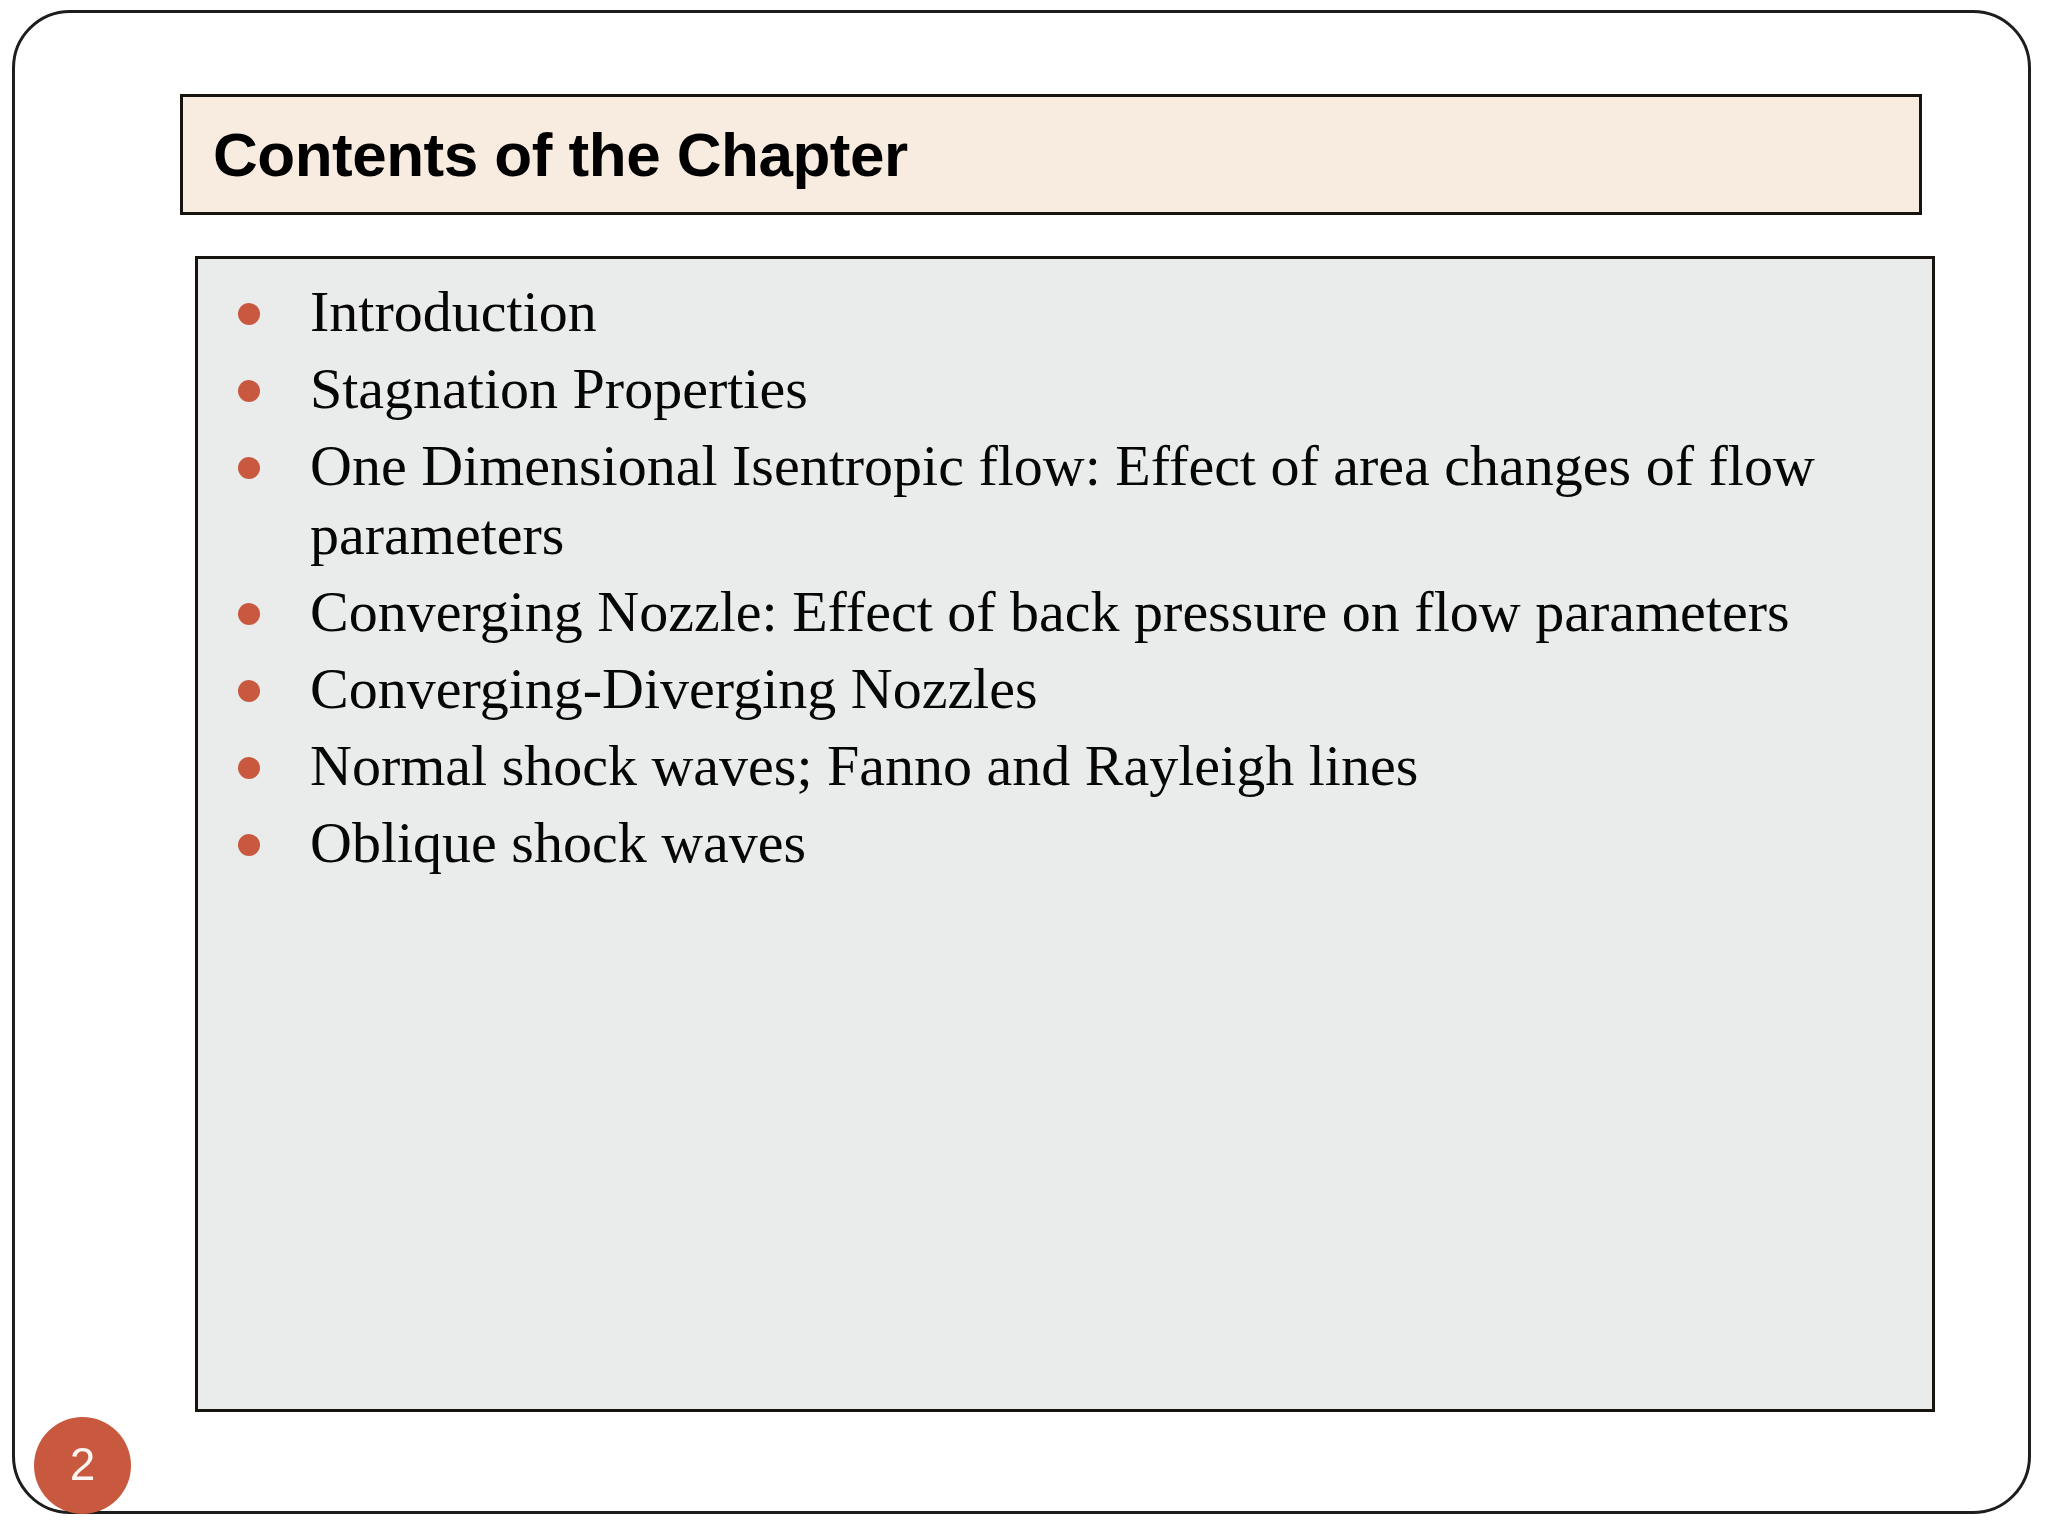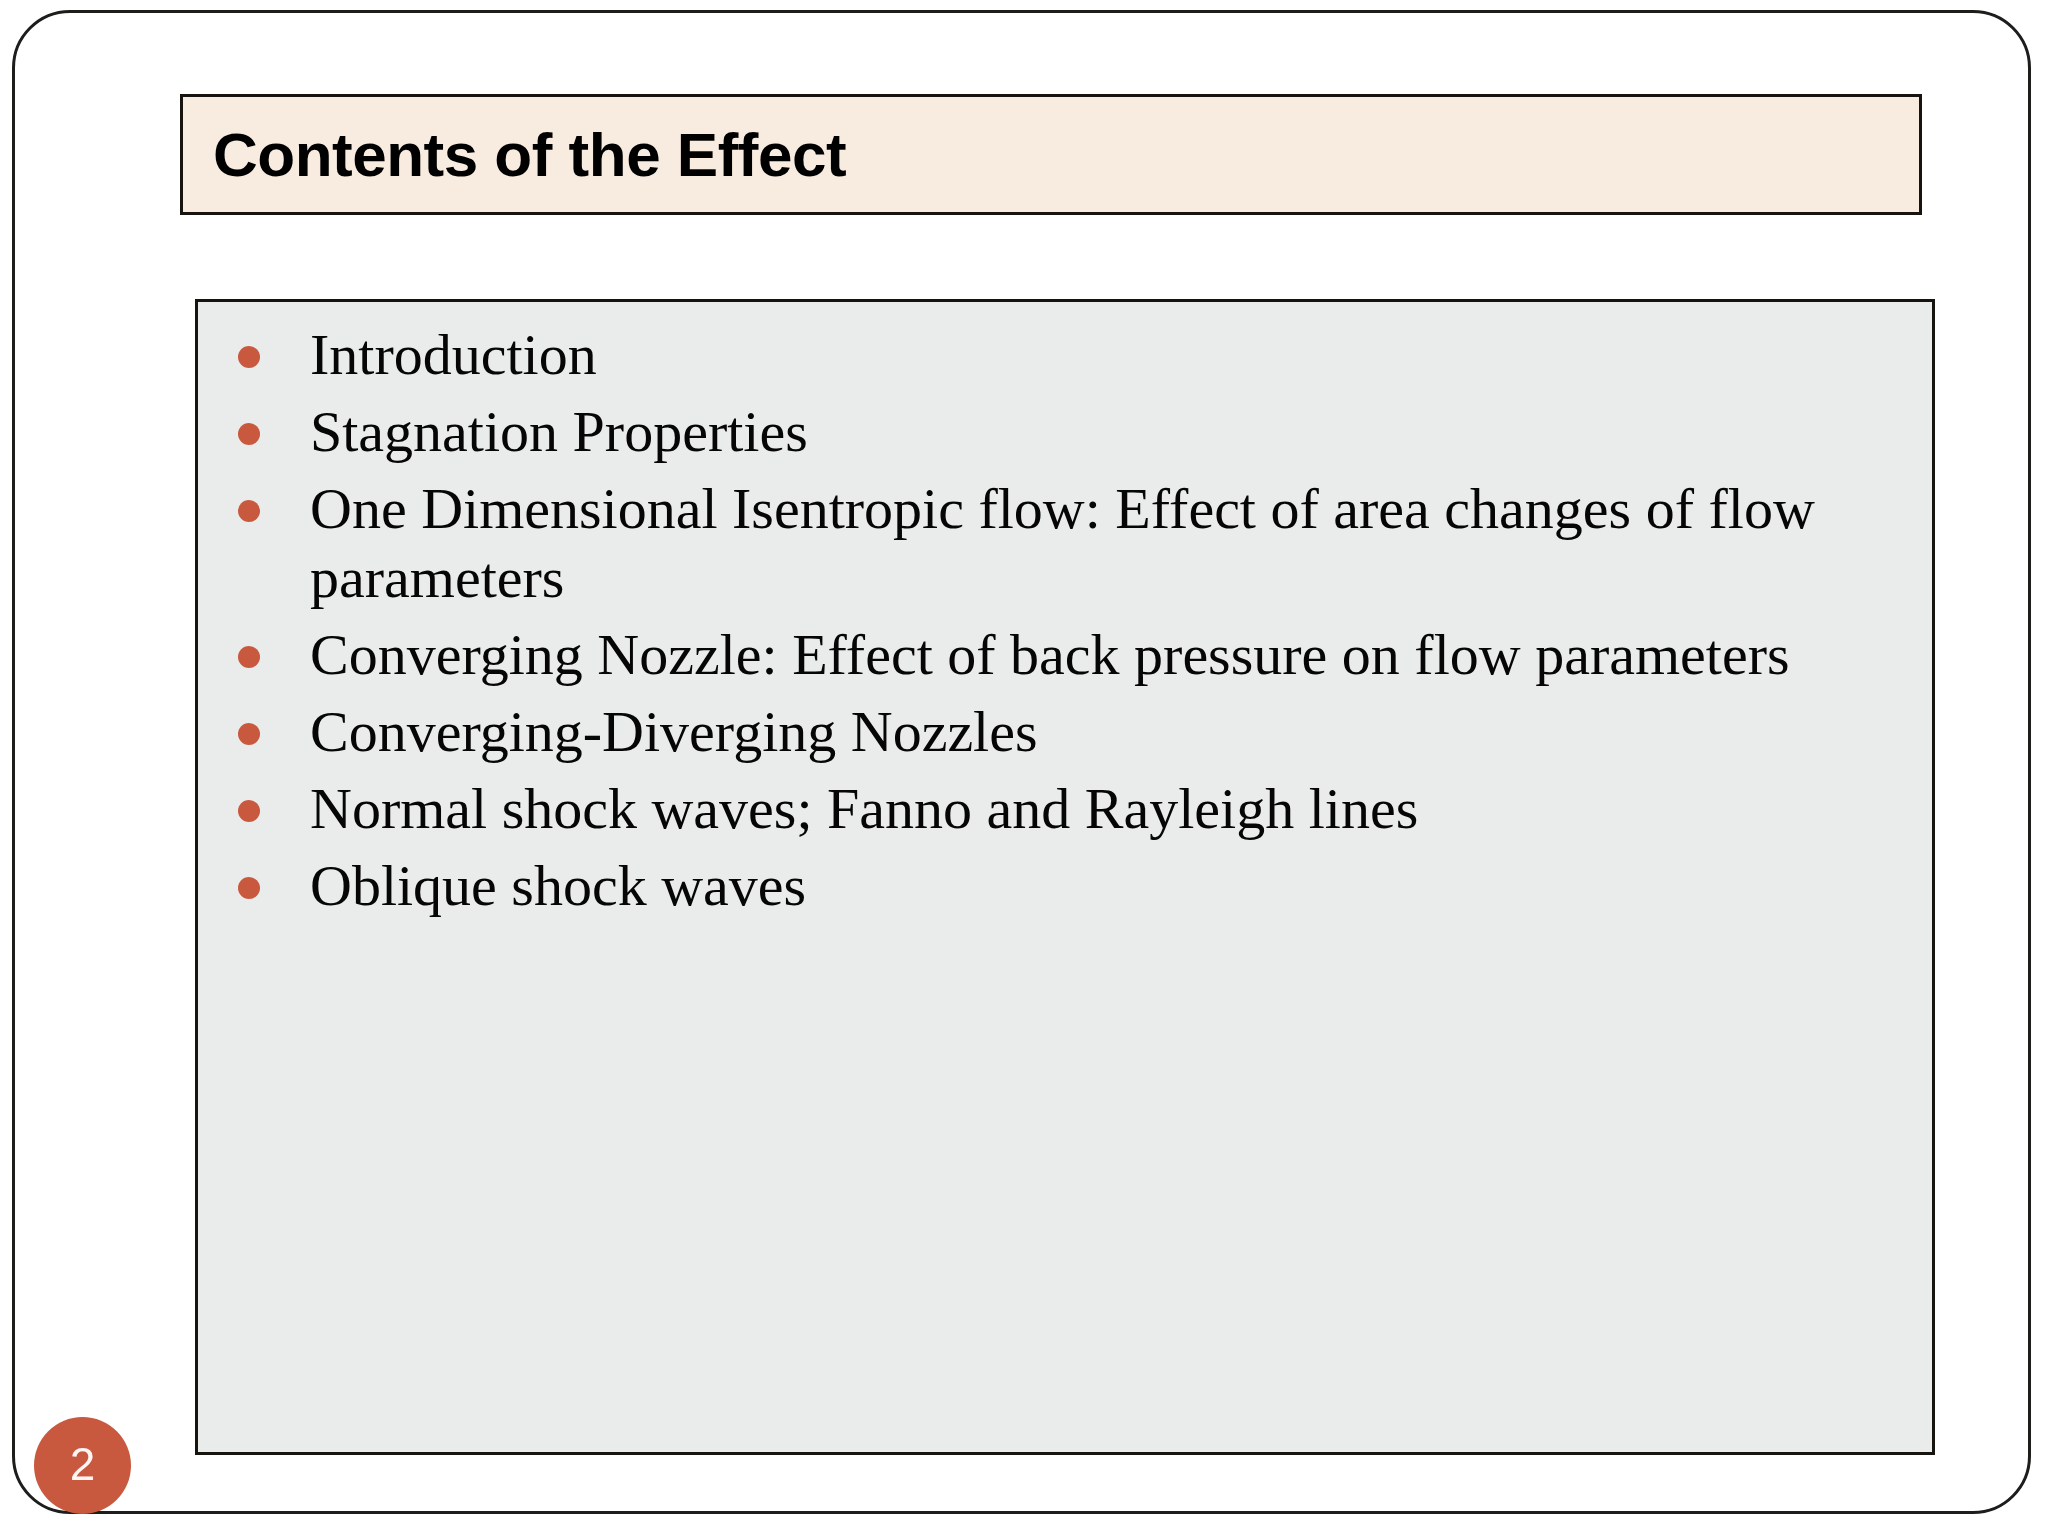--- a/index.html
+++ b/index.html
@@ -66,21 +66,20 @@
   .content-box {
     position: absolute;
     left: 195px;
     top: 256px;
     width: 1740px;
     height: 1156px;
     background: #eaeceb;
     border: 3px solid #17140f;
     box-sizing: border-box;
     padding: 18px 26px 10px 26px;
-    margin-top: 43px;
   }
 
   .bullet-list {
     list-style: none;
     margin: 0;
     padding: 0;
   }
 
   .bullet-item {
     position: relative;
@@ -130,21 +129,21 @@
   }
 </style>
 </head>
 <body>
 
 <div class="slide">
 
   <div class="slide-frame"></div>
 
   <div class="title-box">
-    <div class="title-text">Contents of the Effect</div>
+    <div class="title-text">Contents of the Chapter</div>
   </div>
 
   <div class="content-box">
     <ul class="bullet-list">
 
       <li class="bullet-item">
         <span class="bullet-dot"></span>
         <span class="bullet-label">Introduction</span>
       </li>
 

